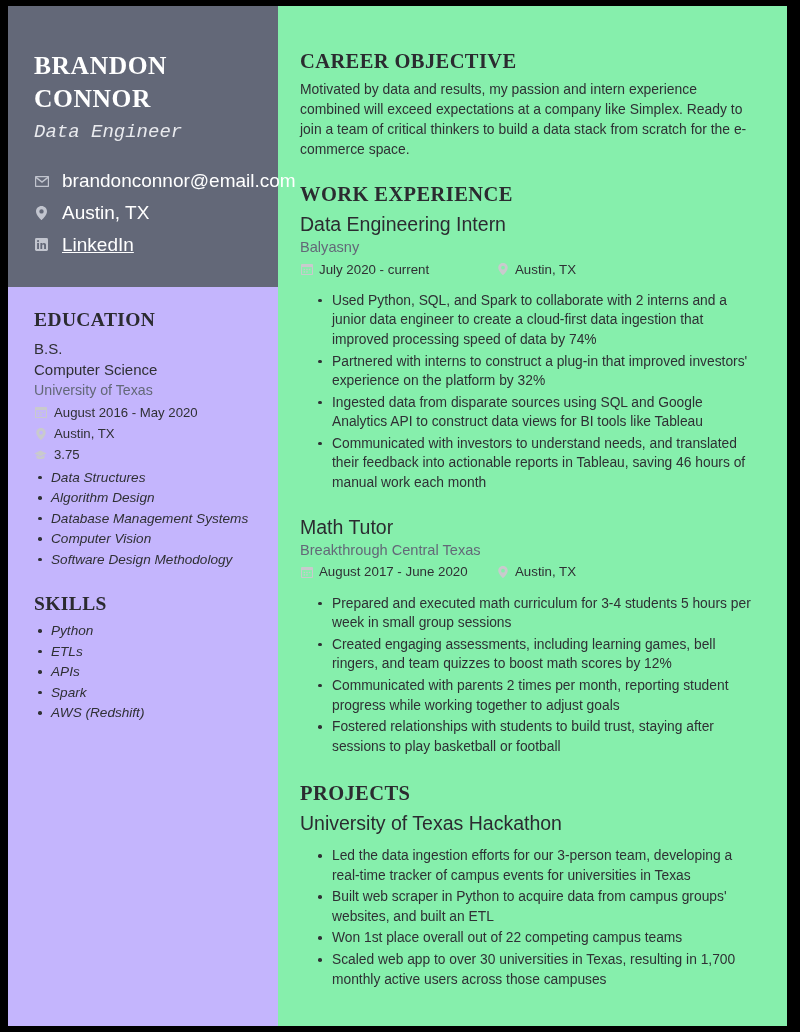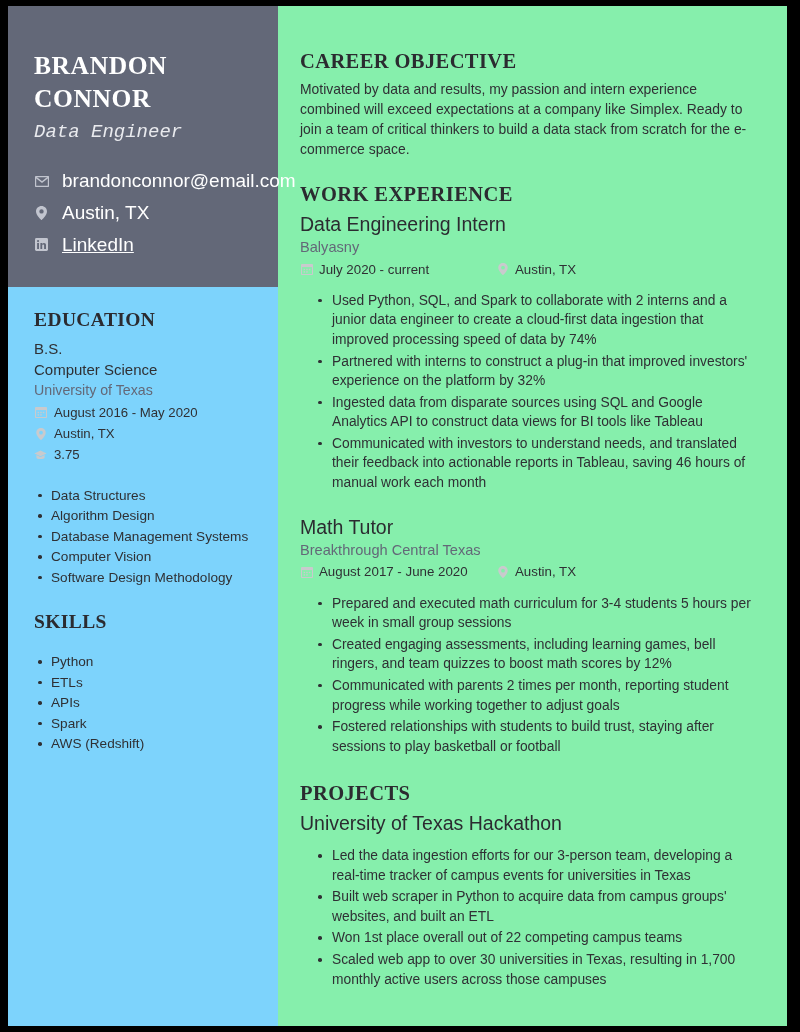--- a/index.html
+++ b/index.html
@@ -22,21 +22,21 @@
     height: 1020px;
     background: #ffffff;
     display: flex;
     overflow: hidden;
   }
 
   
   .sidebar {
     width: 270px;
     flex: 0 0 270px;
-    background: #7dd3fc;
+    background: #c4b5fd;
     position: relative;
   }
   .sidebar-header {
     background: #636878;
     padding: 44px 26px 26px 26px;
     box-sizing: border-box;
     min-height: 266px;
   }
   .name {
     font-family: "Liberation Serif", serif;
@@ -122,22 +122,23 @@
     flex: 0 0 13px;
     display: inline-flex;
     align-items: center;
     justify-content: center;
     color: #c9cacd;
   }
   .meta-row .ico svg { display: block; }
 
   ul.bullets {
     list-style: none;
-    margin: 20px 0 0 0;
+    margin: 2px 0 0 0;
     padding: 0;
+    font-style: italic;
   }
   ul.bullets li {
     position: relative;
     padding-left: 17px;
     font-size: 13.6px;
     color: #2f3034;
     line-height: 1.43;
     margin-bottom: 1px;
   }
   ul.bullets li:before {

